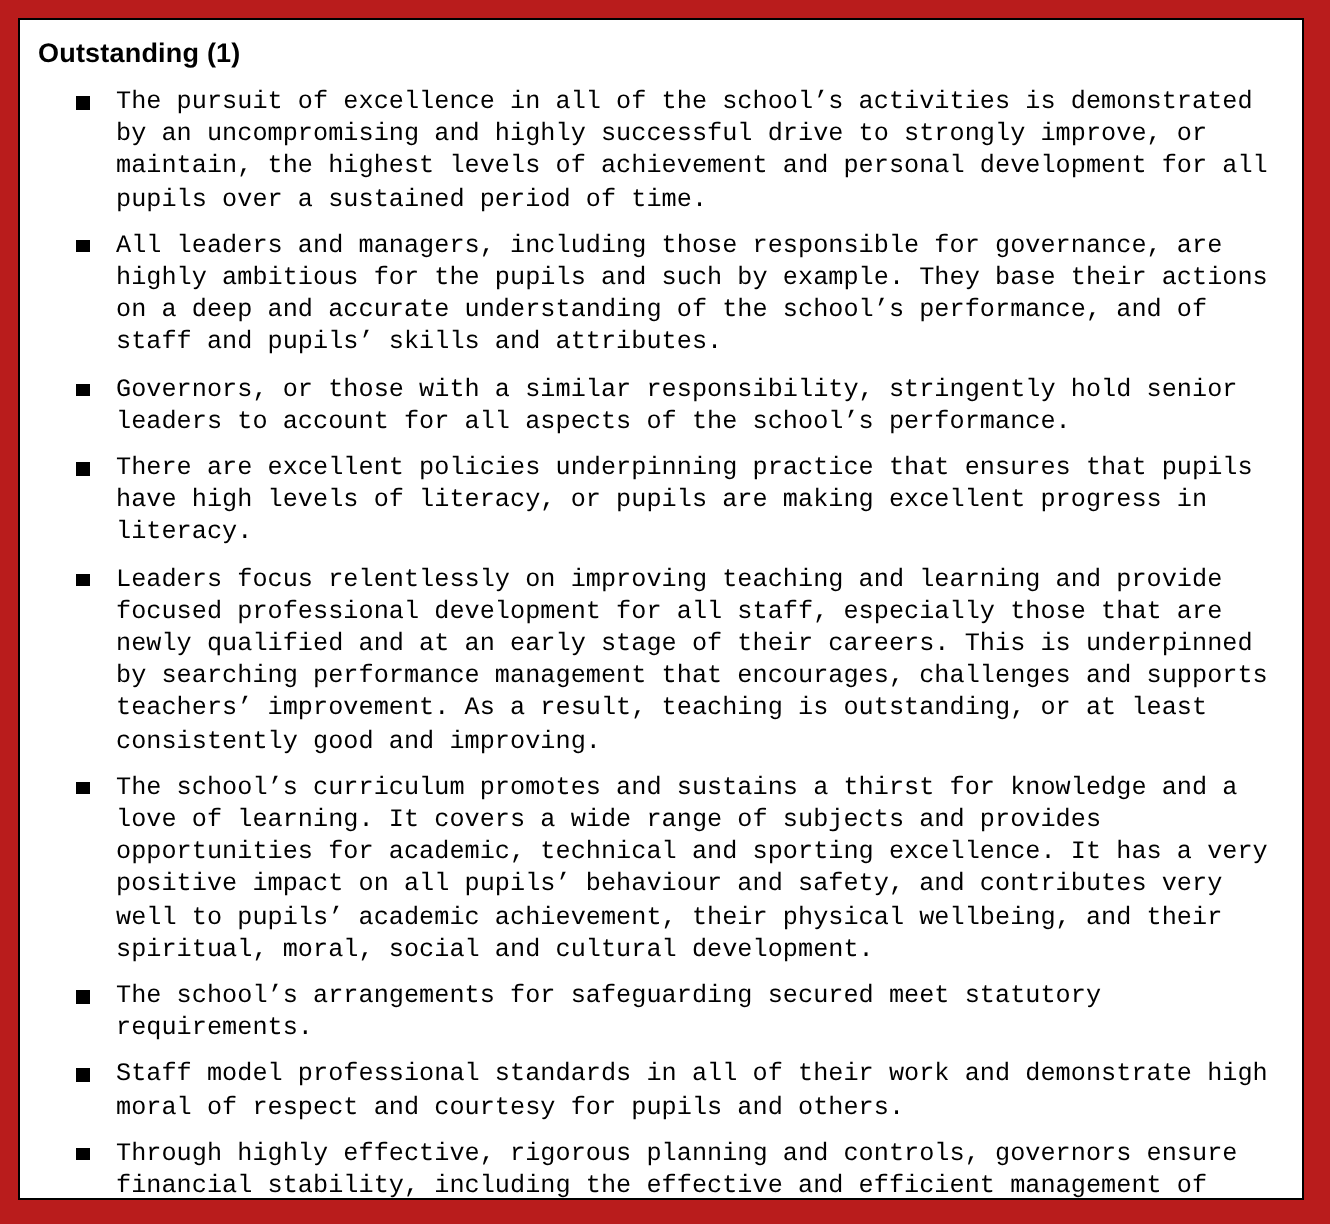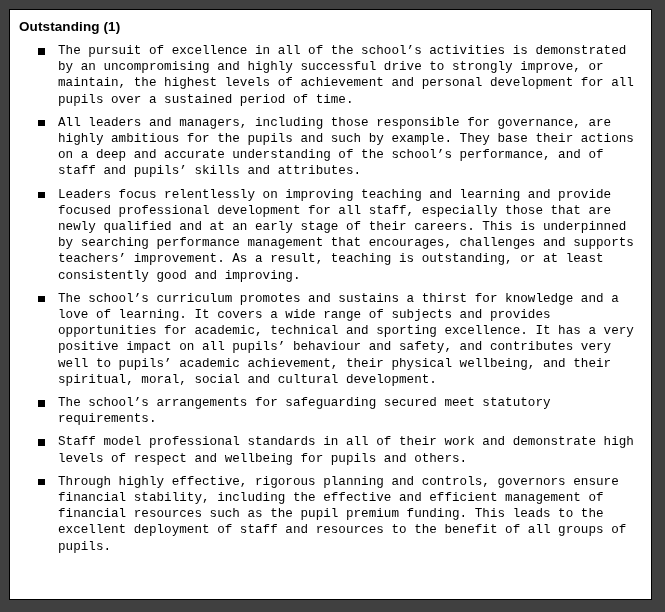--- a/index.html
+++ b/index.html
@@ -11,21 +11,21 @@
     width: 665px;
     height: 612px;
     font-family: "Liberation Sans", sans-serif;
     color: #000000;
     overflow: hidden;
   }
   .page {
     position: relative;
     width: 665px;
     height: 612px;
-    background: #404040;
+    background: #b91c1c;
   }
   .criteria-box {
     position: absolute;
     left: 9px;
     top: 9px;
     width: 643px;
     height: 591px;
     box-sizing: border-box;
     border: 1.5px solid #000000;
     background: #ffffff;
@@ -83,42 +83,50 @@
       <li class="bullet-item">
         <span class="bullet-marker"></span>
         <span class="bullet-text">The pursuit of excellence in all of the school’s activities is demonstrated by an uncompromising and highly successful drive to strongly improve, or maintain, the highest levels of achievement and personal development for all pupils over a sustained period of time.</span>
       </li>
 
       <li class="bullet-item">
         <span class="bullet-marker"></span>
         <span class="bullet-text">All leaders and managers, including those responsible for governance, are highly ambitious for the pupils and such by example. They base their actions on a deep and accurate understanding of the school’s performance, and of staff and pupils’ skills and attributes.</span>
       </li>
 
+      <li class="bullet-item">
+        <span class="bullet-marker"></span>
+        <span class="bullet-text">Governors, or those with a similar responsibility, stringently hold senior leaders to account for all aspects of the school’s performance.</span>
+      </li>
 
+      <li class="bullet-item">
+        <span class="bullet-marker"></span>
+        <span class="bullet-text">There are excellent policies underpinning practice that ensures that pupils have high levels of literacy, or pupils are making excellent progress in literacy.</span>
+      </li>
 
       <li class="bullet-item">
         <span class="bullet-marker"></span>
         <span class="bullet-text">Leaders focus relentlessly on improving teaching and learning and provide focused professional development for all staff, especially those that are newly qualified and at an early stage of their careers. This is underpinned by searching performance management that encourages, challenges and supports teachers’ improvement. As a result, teaching is outstanding, or at least consistently good and improving.</span>
       </li>
 
       <li class="bullet-item">
         <span class="bullet-marker"></span>
         <span class="bullet-text">The school’s curriculum promotes and sustains a thirst for knowledge and a love of learning. It covers a wide range of subjects and provides opportunities for academic, technical and sporting excellence. It has a very positive impact on all pupils’ behaviour and safety, and contributes very well to pupils’ academic achievement, their physical wellbeing, and their spiritual, moral, social and cultural development.</span>
       </li>
 
 
 
       <li class="bullet-item">
         <span class="bullet-marker"></span>
         <span class="bullet-text">The school’s arrangements for safeguarding secured meet statutory requirements.</span>
       </li>
 
       <li class="bullet-item">
         <span class="bullet-marker"></span>
-        <span class="bullet-text">Staff model professional standards in all of their work and demonstrate high levels of respect and wellbeing for pupils and others.</span>
+        <span class="bullet-text">Staff model professional standards in all of their work and demonstrate high moral of respect and courtesy for pupils and others.</span>
       </li>
 
       <li class="bullet-item">
         <span class="bullet-marker"></span>
         <span class="bullet-text">Through highly effective, rigorous planning and controls, governors ensure financial stability, including the effective and efficient management of financial resources such as the pupil premium funding. This leads to the excellent deployment of staff and resources to the benefit of all groups of pupils.</span>
       </li>
 
     </ul>
   </div>
 </div>

